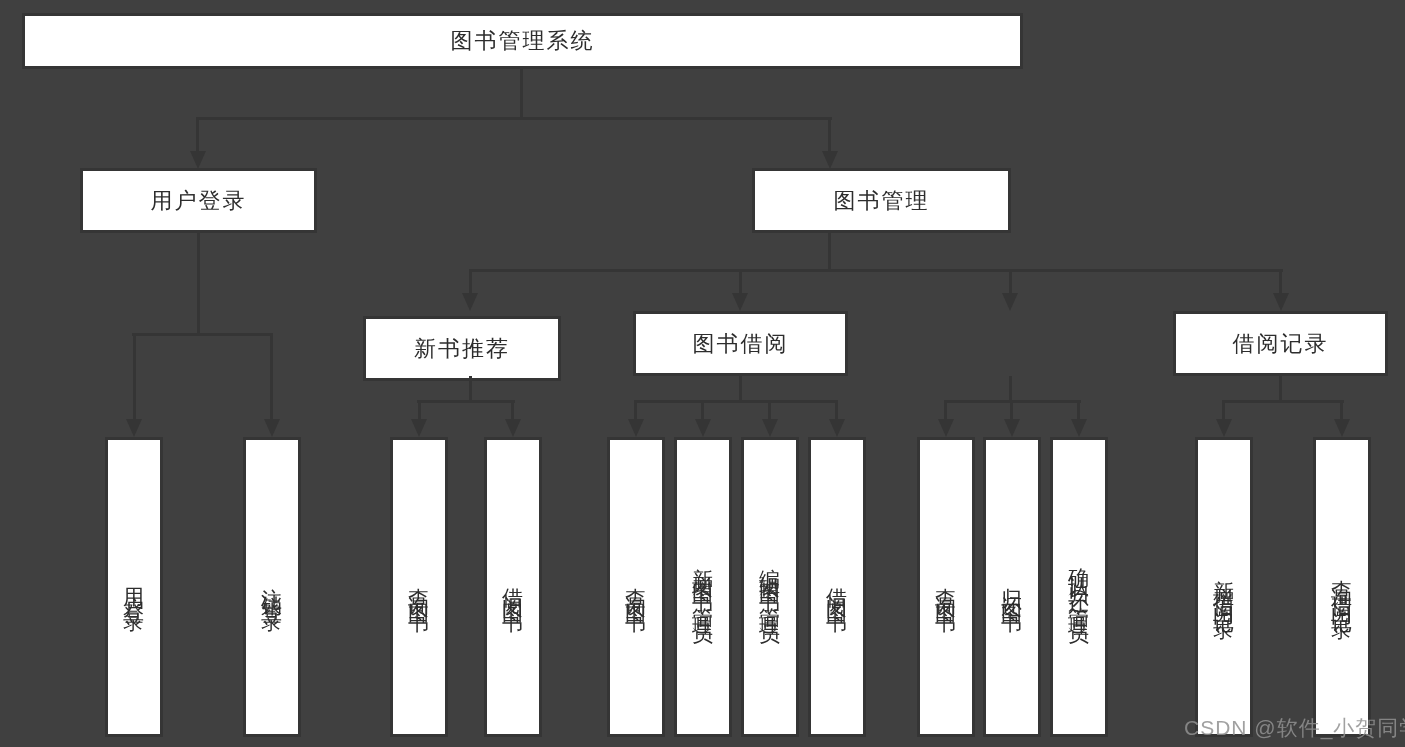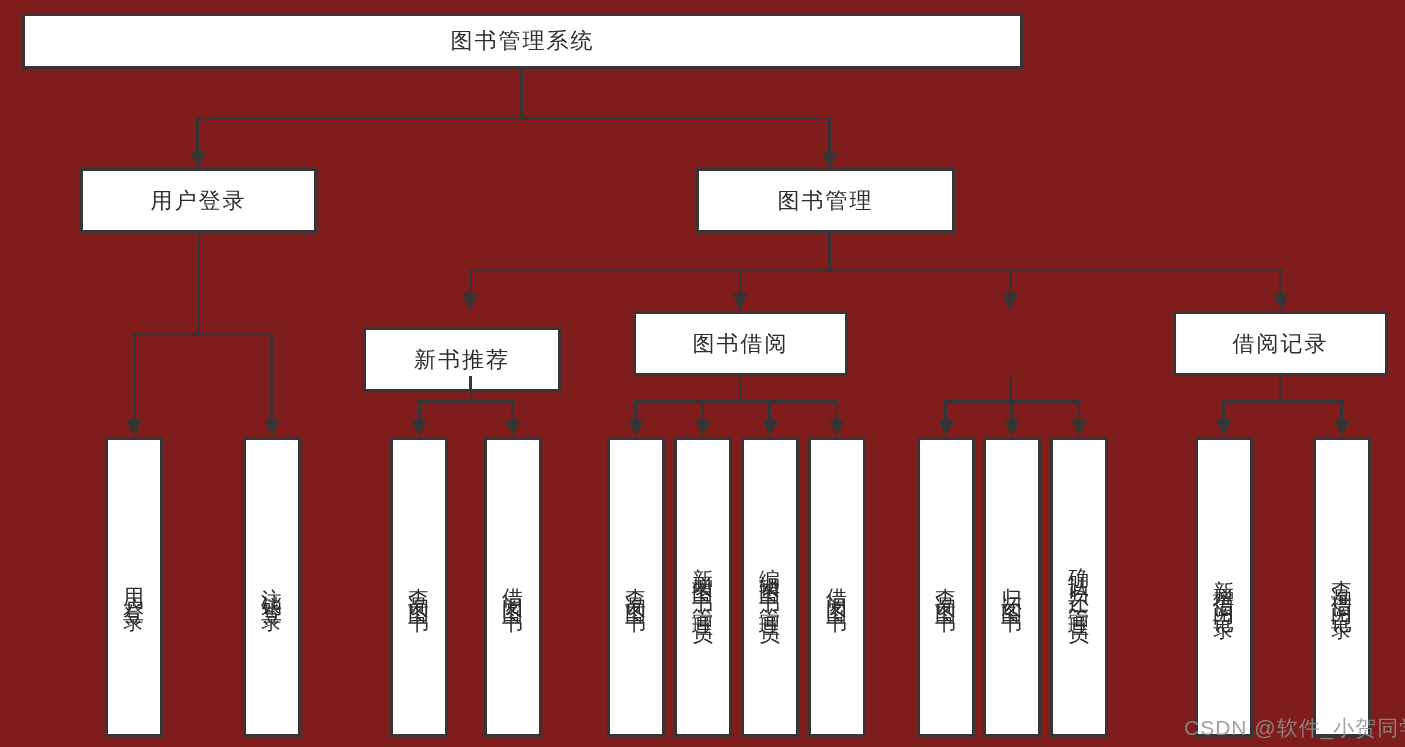--- a/index.html
+++ b/index.html
@@ -1,17 +1,17 @@
 <!DOCTYPE html>
 <html><head>
 <meta charset="utf-8">
 <style>
   html,body { margin:0; padding:0; background:#ffffff; }
   .canvas {
-    position:relative; width:1405px; height:747px; background:#7f1d1d;
+    position:relative; width:1405px; height:747px; background:#404040;
     font-family:"Liberation Sans","DejaVu Sans",sans-serif; overflow:hidden;
   }
   .node {
     position:absolute; box-sizing:border-box; background:#fff;
     border:3px solid #353535; display:flex; align-items:center; justify-content:center;
     color:#2d2d2d; font-size:22px; letter-spacing:2px;
   }
   .leaf { width:58px; height:300px; }
   .leaf .v {
     writing-mode:vertical-rl; text-orientation:mixed;
@@ -42,21 +42,21 @@
   <div class="vline" style="left:520px;top:69px;height:50px"></div>
   <div class="hline" style="left:196px;top:117px;width:636px"></div>
   <div class="vline" style="left:196px;top:117px;height:36px"></div>
   <div class="arrow" style="left:190px;top:151px"></div>
   <div class="vline" style="left:828px;top:117px;height:36px"></div>
   <div class="arrow" style="left:822px;top:151px"></div>
 
   <div class="node" style="left:80px;top:168px;width:237px;height:65px">
     <span>用户登录</span>
   </div>
-  <div class="node" style="left:696px;top:168px;width:259px;height:65px">
+  <div class="node" style="left:752px;top:168px;width:259px;height:65px">
     <span>图书管理</span>
   </div>
 
   <div class="vline" style="left:197px;top:233px;height:103px"></div>
   <div class="hline" style="left:132px;top:333px;width:141px"></div>
   <div class="vline" style="left:133px;top:333px;height:87px"></div>
   <div class="arrow" style="left:126px;top:419px"></div>
   <div class="vline" style="left:270px;top:333px;height:87px"></div>
   <div class="arrow" style="left:264px;top:419px"></div>
 
@@ -71,21 +71,21 @@
   <div class="hline" style="left:469px;top:269px;width:814px"></div>
   <div class="vline" style="left:469px;top:269px;height:25px"></div>
   <div class="arrow" style="left:462px;top:293px"></div>
   <div class="vline" style="left:739px;top:269px;height:25px"></div>
   <div class="arrow" style="left:732px;top:293px"></div>
   <div class="vline" style="left:1009px;top:269px;height:25px"></div>
   <div class="arrow" style="left:1002px;top:293px"></div>
   <div class="vline" style="left:1279px;top:269px;height:25px"></div>
   <div class="arrow" style="left:1273px;top:293px"></div>
 
-  <div class="node" style="left:363px;top:327px;width:198px;height:65px">
+  <div class="node" style="left:363px;top:316px;width:198px;height:65px">
     <span>新书推荐</span>
   </div>
   <div class="node" style="left:633px;top:311px;width:215px;height:65px">
     <span>图书借阅</span>
   </div>
   <div class="node" style="left:1173px;top:311px;width:215px;height:65px">
     <span>借阅记录</span>
   </div>
 
   <div class="vline" style="left:469px;top:376px;height:27px"></div>

